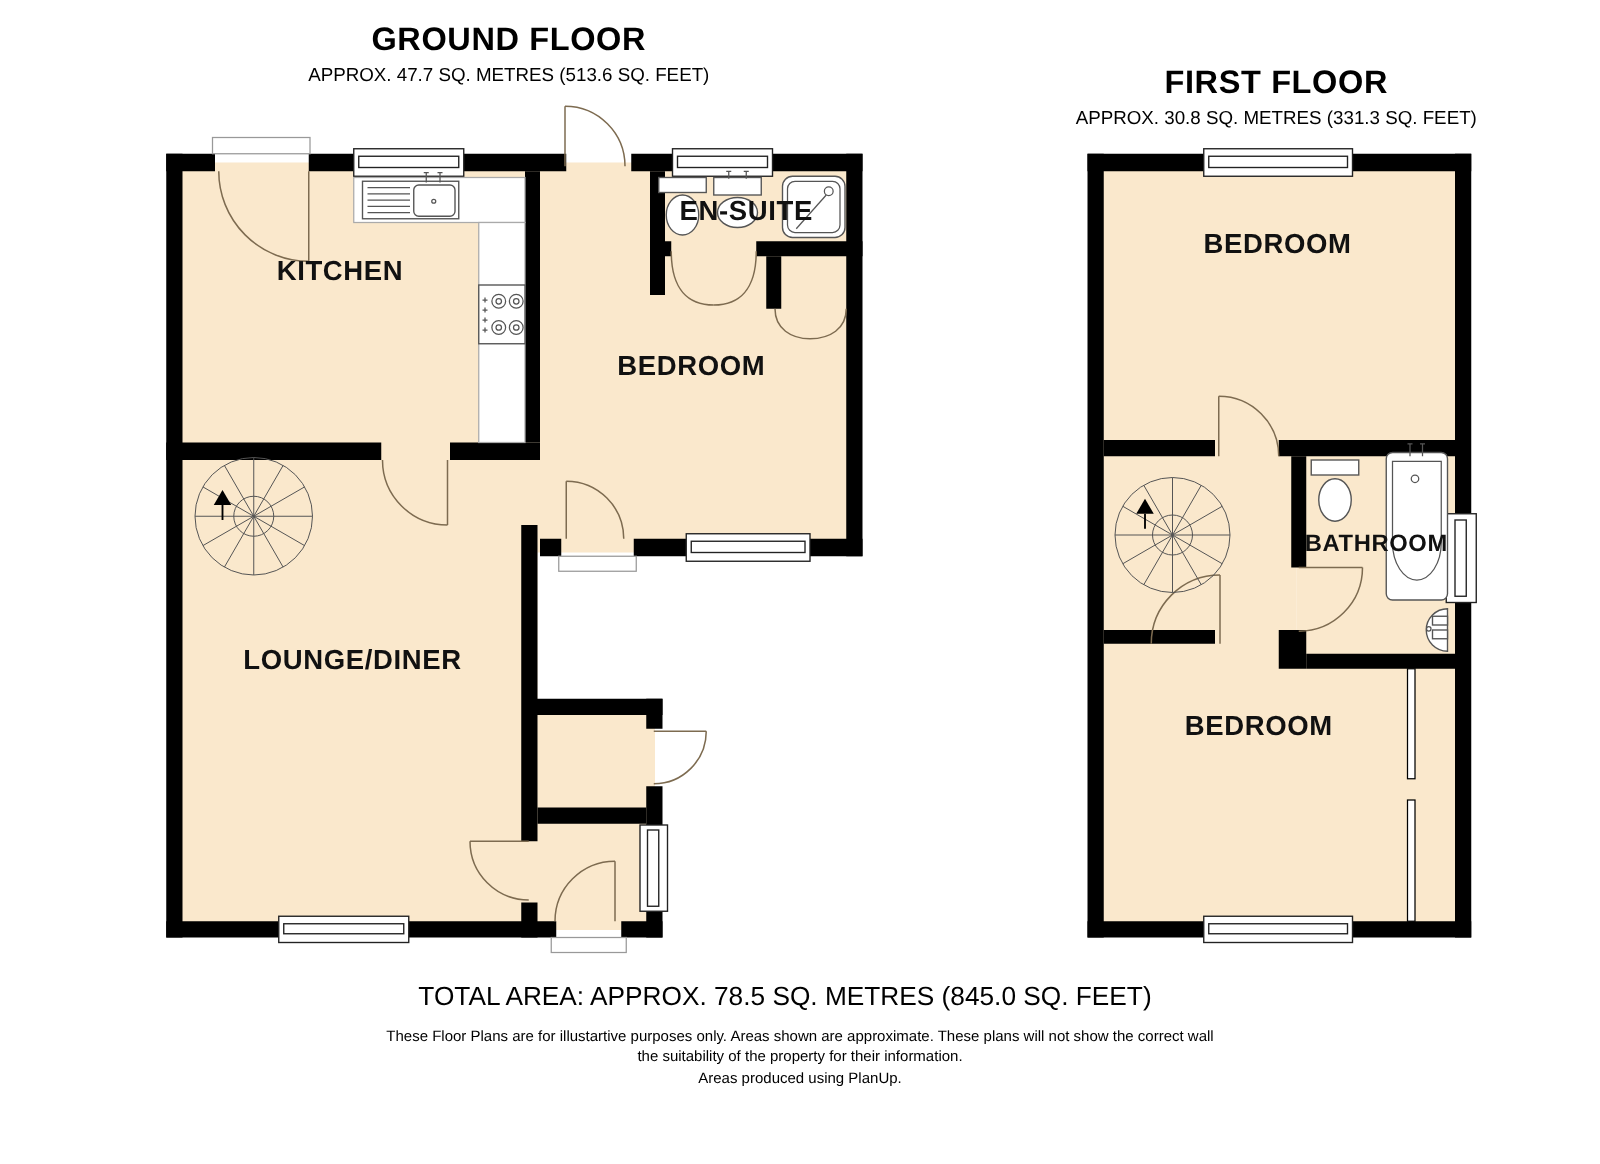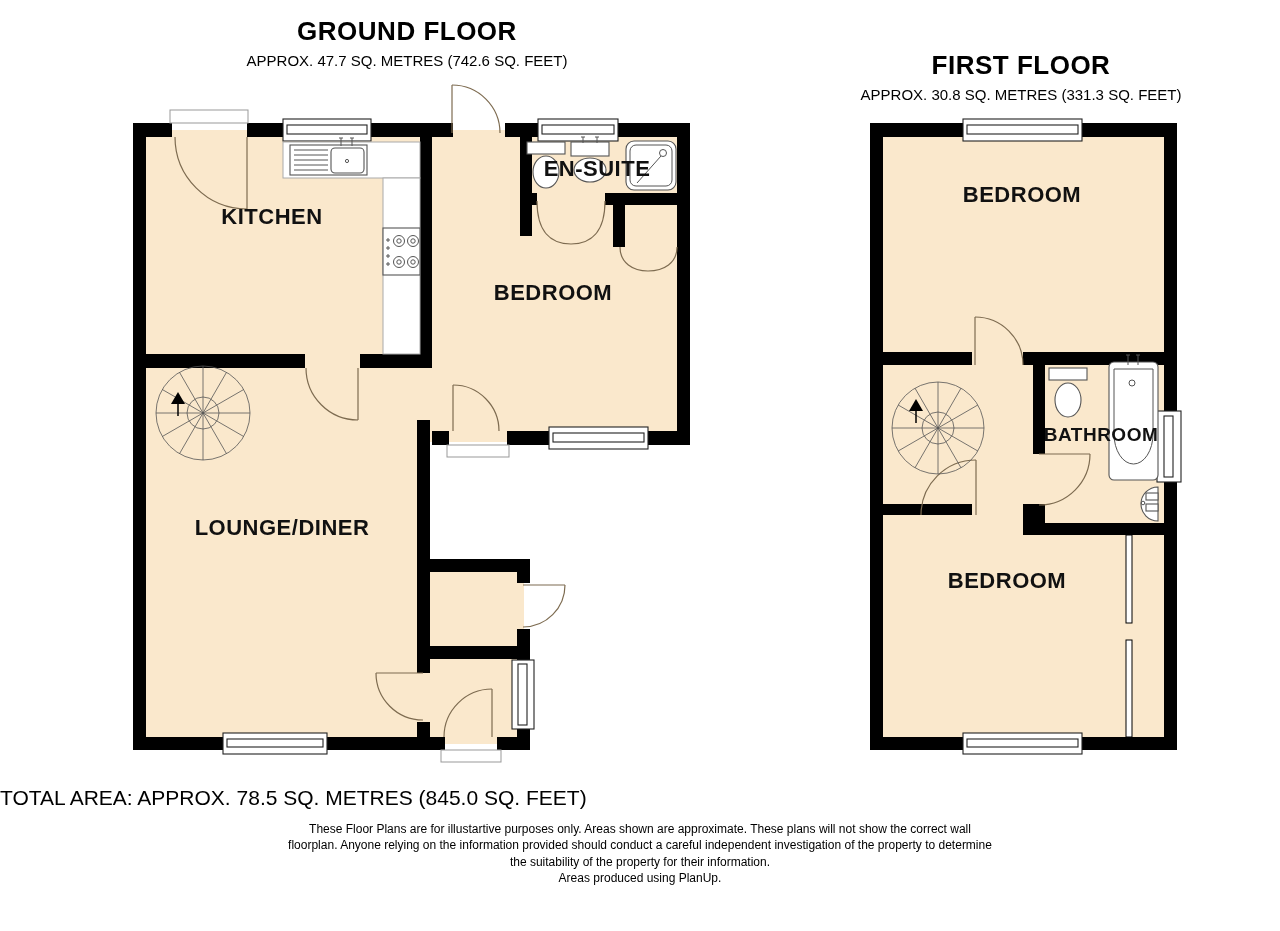--- a/index.html
+++ b/index.html
@@ -3,21 +3,21 @@
 <meta charset="utf-8">
 <style>
   html,body{margin:0;padding:0;background:#fff;}
   .canvas{position:relative;width:1172px;height:931px;background:var(--background,#fff);
           font-family:"Liberation Sans",sans-serif;overflow:hidden;padding-left:16px;}
   .header{position:absolute;text-align:center;color:#000;}
   .header .title{font-size:26px;font-weight:700;letter-spacing:.5px;}
   .header .subtitle{font-size:15px;margin-top:5px;}
   .gf{left:107px;top:16px;width:600px;}
   .ff{left:721px;top:50px;width:600px;}
-  .total{position:absolute;top:786px;left:0;width:1256px;font-size:21px;color:#000;}
+  .total{position:absolute;top:786px;left:0;width:1256px;text-align:center;font-size:21px;color:#000;}
   .disclaimer{position:absolute;top:821px;left:0;width:1280px;text-align:center;
               font-size:12px;line-height:16.4px;color:#000;}
   svg.plan{position:absolute;left:0;top:0;}
   .floor{fill:var(--floor,#FAE8CC);}
   .wall{fill:var(--wall,#000);}
   .thinwall{fill:#fff;stroke:#000;stroke-width:1;}
   .arc{stroke:var(--door_arc,#7D6B50);stroke-width:1.2;fill:none;}
   .leaf{stroke:var(--door_arc,#7D6B50);stroke-width:1.2;}
   .win{fill:#fff;stroke:#222;stroke-width:1.1;}
   .step{fill:#fff;stroke:#999;stroke-width:1;}
@@ -29,21 +29,21 @@
               fill:#111;letter-spacing:.5px;text-anchor:middle;}
   .room-label.small{font-size:19px;}
 </style>
 </head>
 <body>
 
 <div class="canvas">
 
   <div class="header gf">
     <div class="title">GROUND FLOOR</div>
-    <div class="subtitle">APPROX. 47.7 SQ. METRES (742.6 SQ. FEET)</div>
+    <div class="subtitle">APPROX. 47.7 SQ. METRES (513.6 SQ. FEET)</div>
   </div>
 
   <div class="header ff">
     <div class="title">FIRST FLOOR</div>
     <div class="subtitle">APPROX. 30.8 SQ. METRES (331.3 SQ. FEET)</div>
   </div>
 
   <svg class="plan" width="1280" height="931" viewBox="0 0 1280 931">
 
     <g>
@@ -296,18 +296,17 @@
       <text class="room-label" x="1022" y="202">BEDROOM</text>
       <text class="room-label small" x="1101" y="441">BATHROOM</text>
       <text class="room-label" x="1007" y="588">BEDROOM</text>
     </g>
   </svg>
 
   <div class="total">TOTAL AREA: APPROX. 78.5 SQ. METRES (845.0 SQ. FEET)</div>
 
   <div class="disclaimer">
     <div>These Floor Plans are for illustartive purposes only. Areas shown are approximate. These plans will not show the correct wall</div>
-    <div>floorplan. Anyone relying on the information provided should conduct a careful independent investigation of the property to determine</div>
     <div>the suitability of the property for their information.</div>
     <div>Areas produced using PlanUp.</div>
   </div>
 
 </div>
 
 </body></html>

